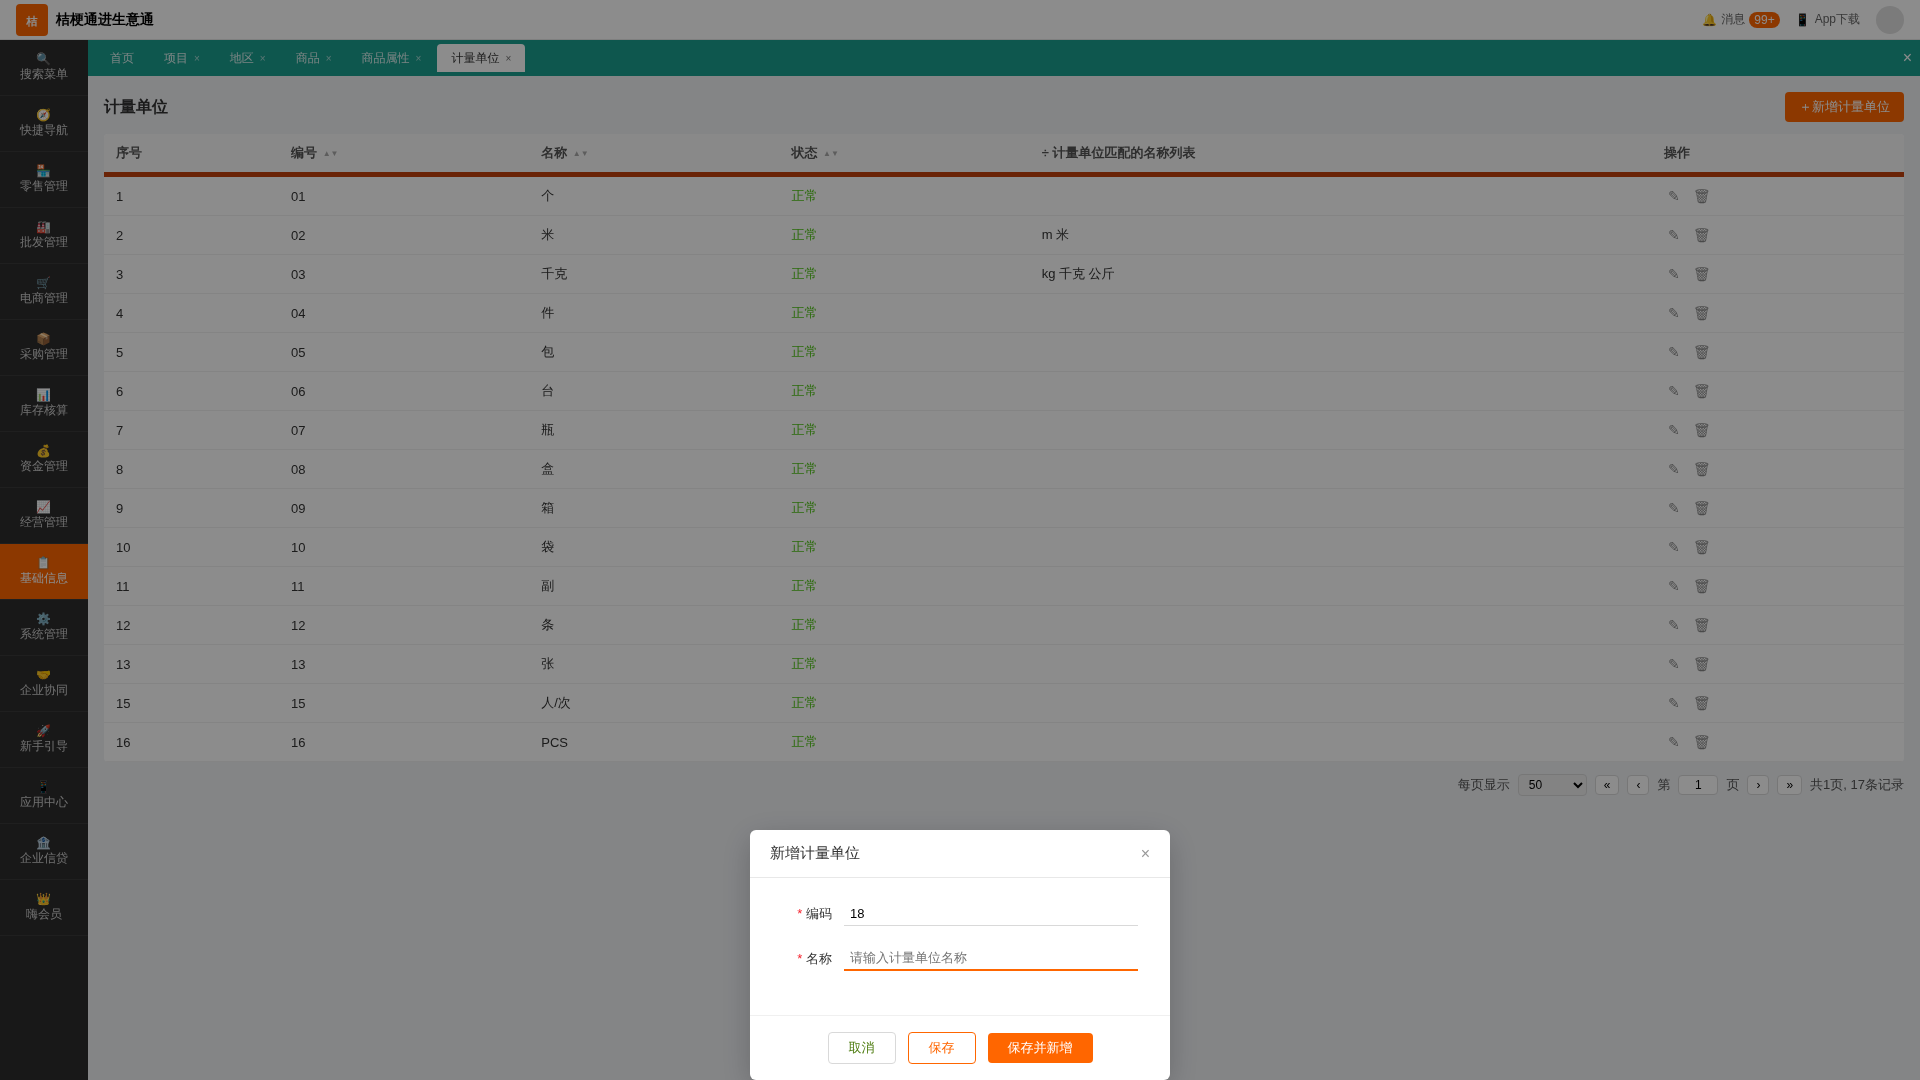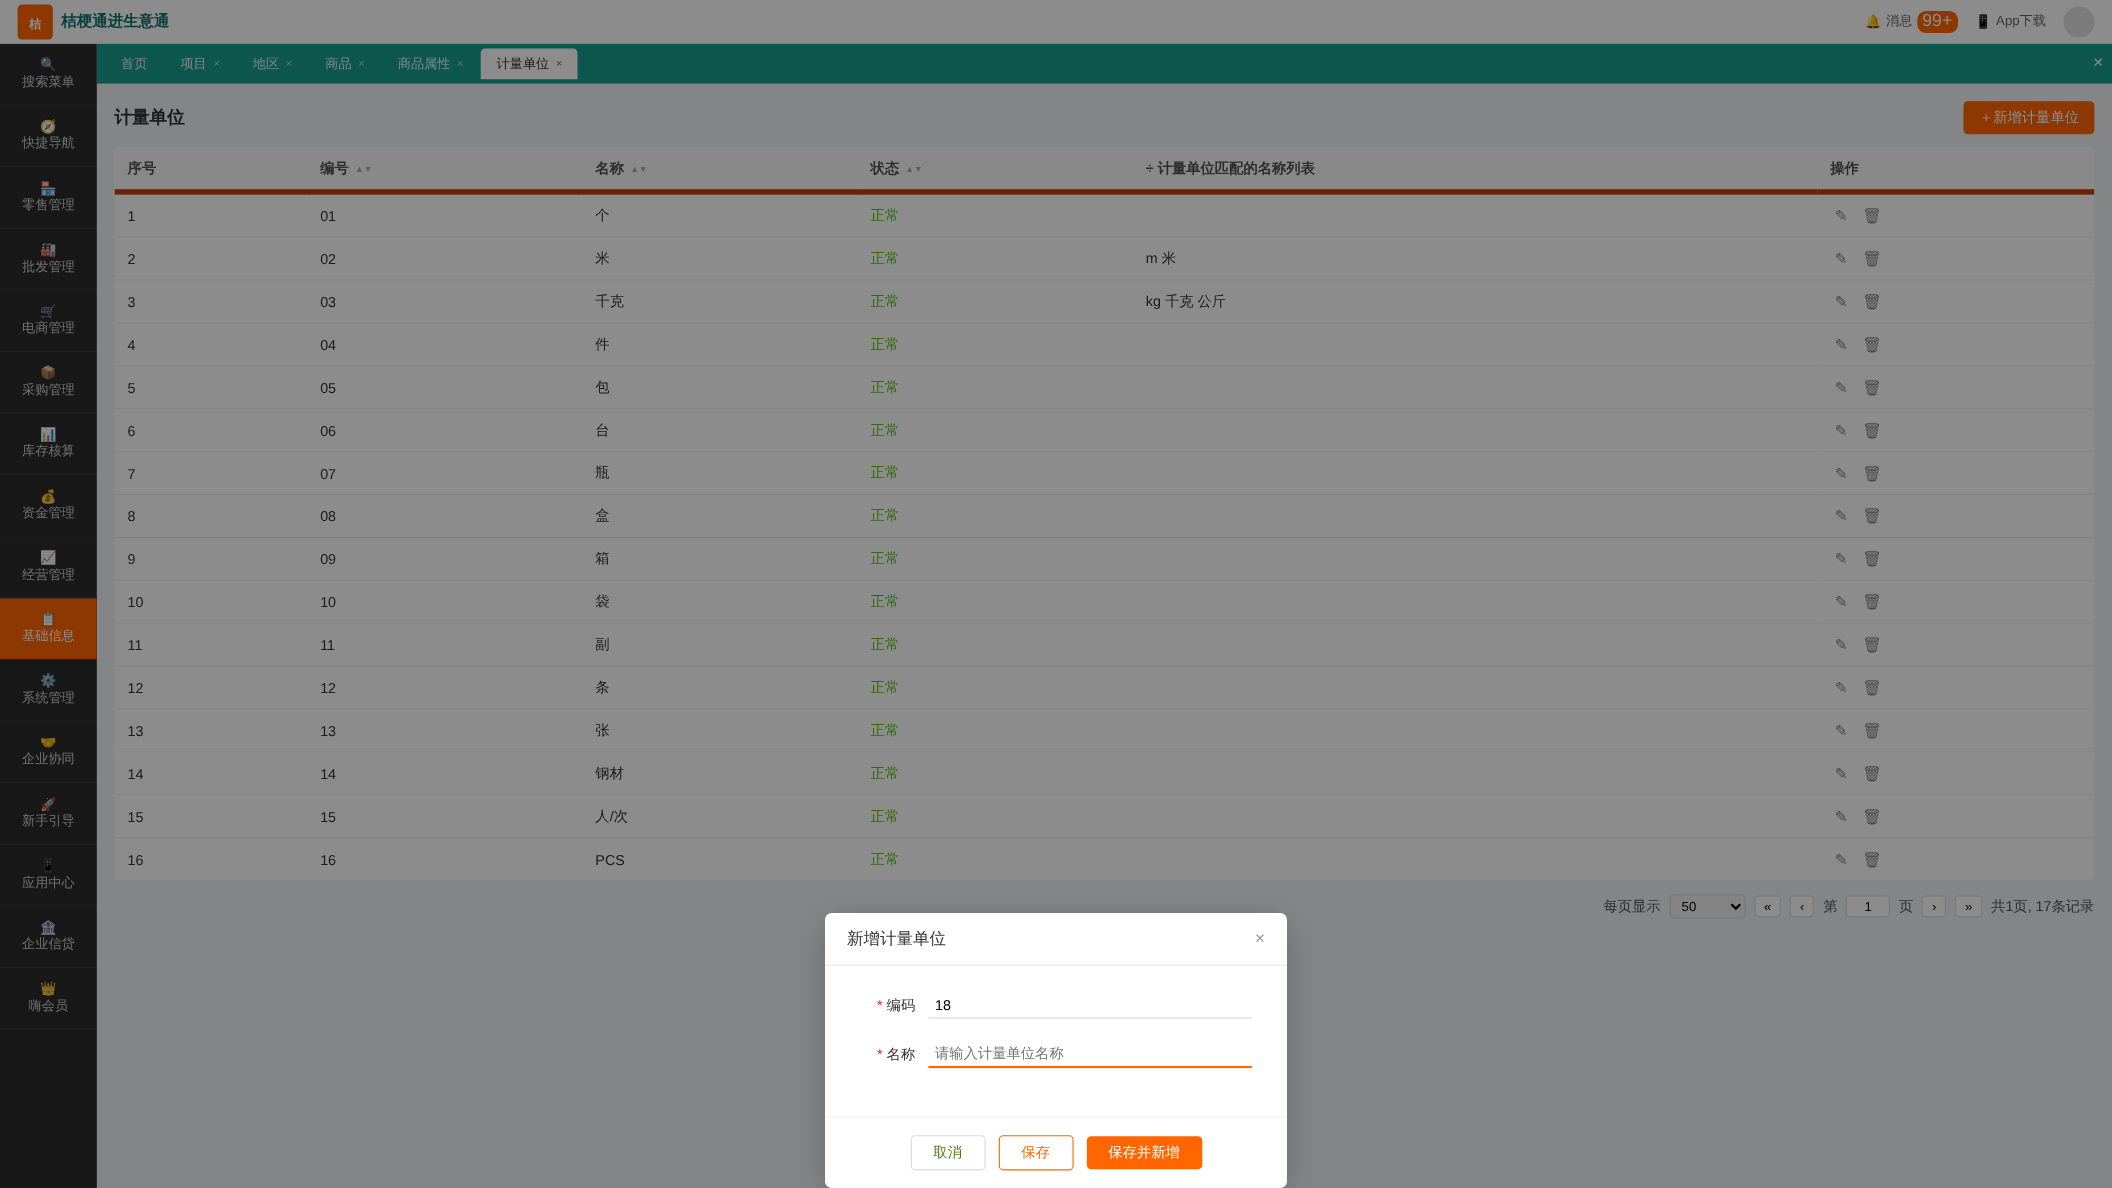--- a/index.html
+++ b/index.html
@@ -28,42 +28,42 @@
       border-radius: 4px;
       display: flex;
       align-items: center;
       justify-content: center;
       color: #fff;
       font-size: 11px;
       font-weight: bold;
     }
     .logo-text {
       font-size: 14px;
-      color: #0f766e;
+      color: #000000;
       font-weight: bold;
     }
     .header-right {
       display: flex;
       align-items: center;
       gap: 16px;
     }
     .header-btn {
       display: flex;
       align-items: center;
       gap: 4px;
       font-size: 12px;
       color: #666;
       cursor: pointer;
     }
     .badge {
       background: #f60;
       color: #fff;
       border-radius: 8px;
       padding: 1px 5px;
-      font-size: 16px;
+      font-size: 12px;
     }
     .avatar {
       width: 28px;
       height: 28px;
       background: #e0e0e0;
       border-radius: 50%;
     }
 
     
     .main-layout {
@@ -664,33 +664,20 @@
       <td><span class="status-normal">正常</span></td>
       <td></td>
       <td>
         <div class="action-icons">
           <span class="action-icon">✎</span>
           <span class="action-icon">🗑</span>
         </div>
       </td>
     </tr>
             <tr>
-      <td>14</td>
-      <td>14</td>
-      <td>钢材</td>
-      <td><span class="status-normal">正常</span></td>
-      <td></td>
-      <td>
-        <div class="action-icons">
-          <span class="action-icon">✎</span>
-          <span class="action-icon">🗑</span>
-        </div>
-      </td>
-    </tr>
-            <tr>
       <td>15</td>
       <td>15</td>
       <td>人/次</td>
       <td><span class="status-normal">正常</span></td>
       <td></td>
       <td>
         <div class="action-icons">
           <span class="action-icon">✎</span>
           <span class="action-icon">🗑</span>
         </div>

